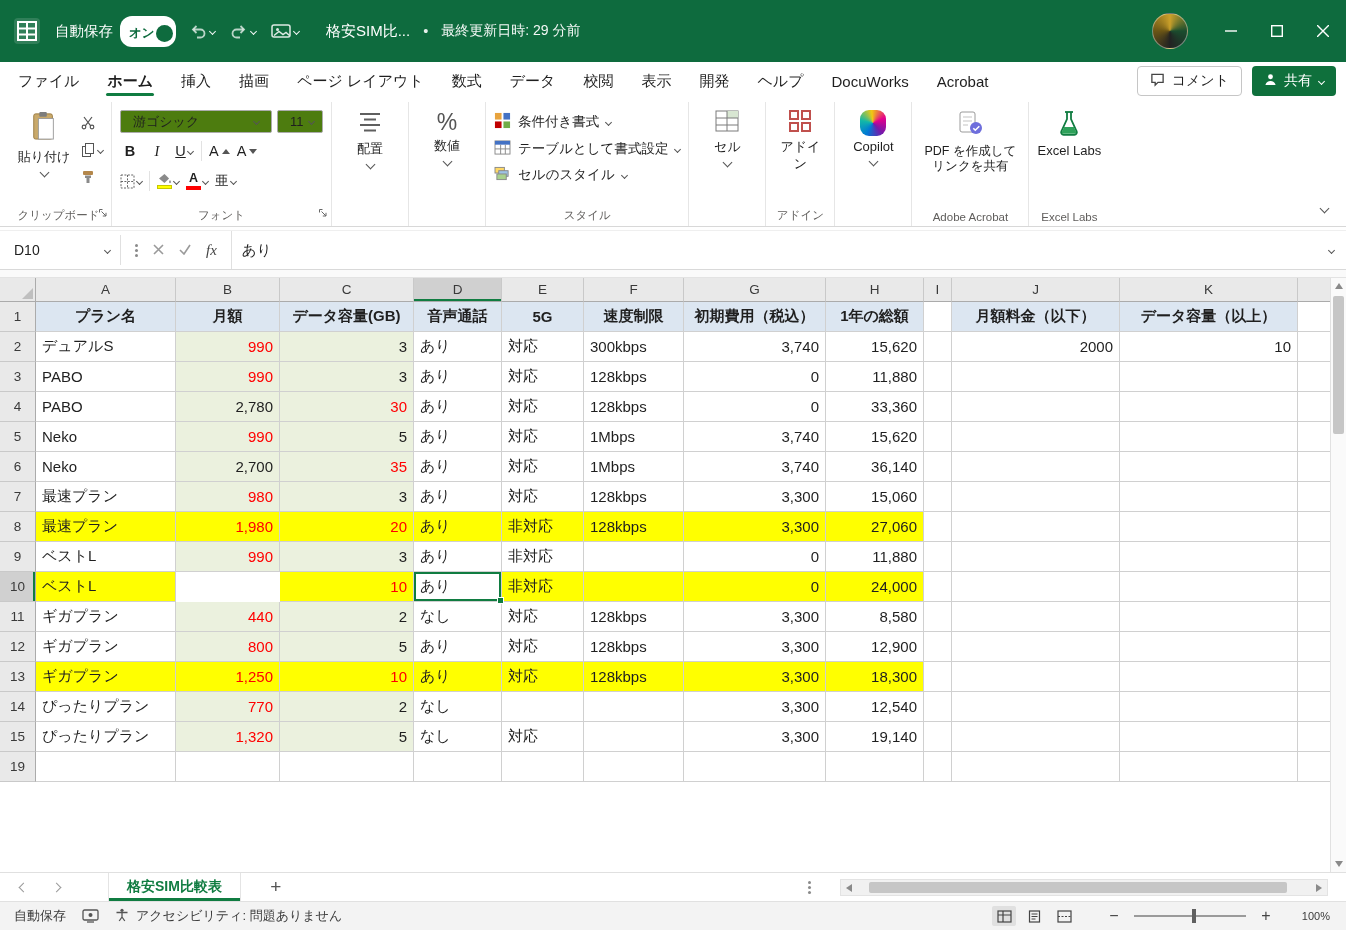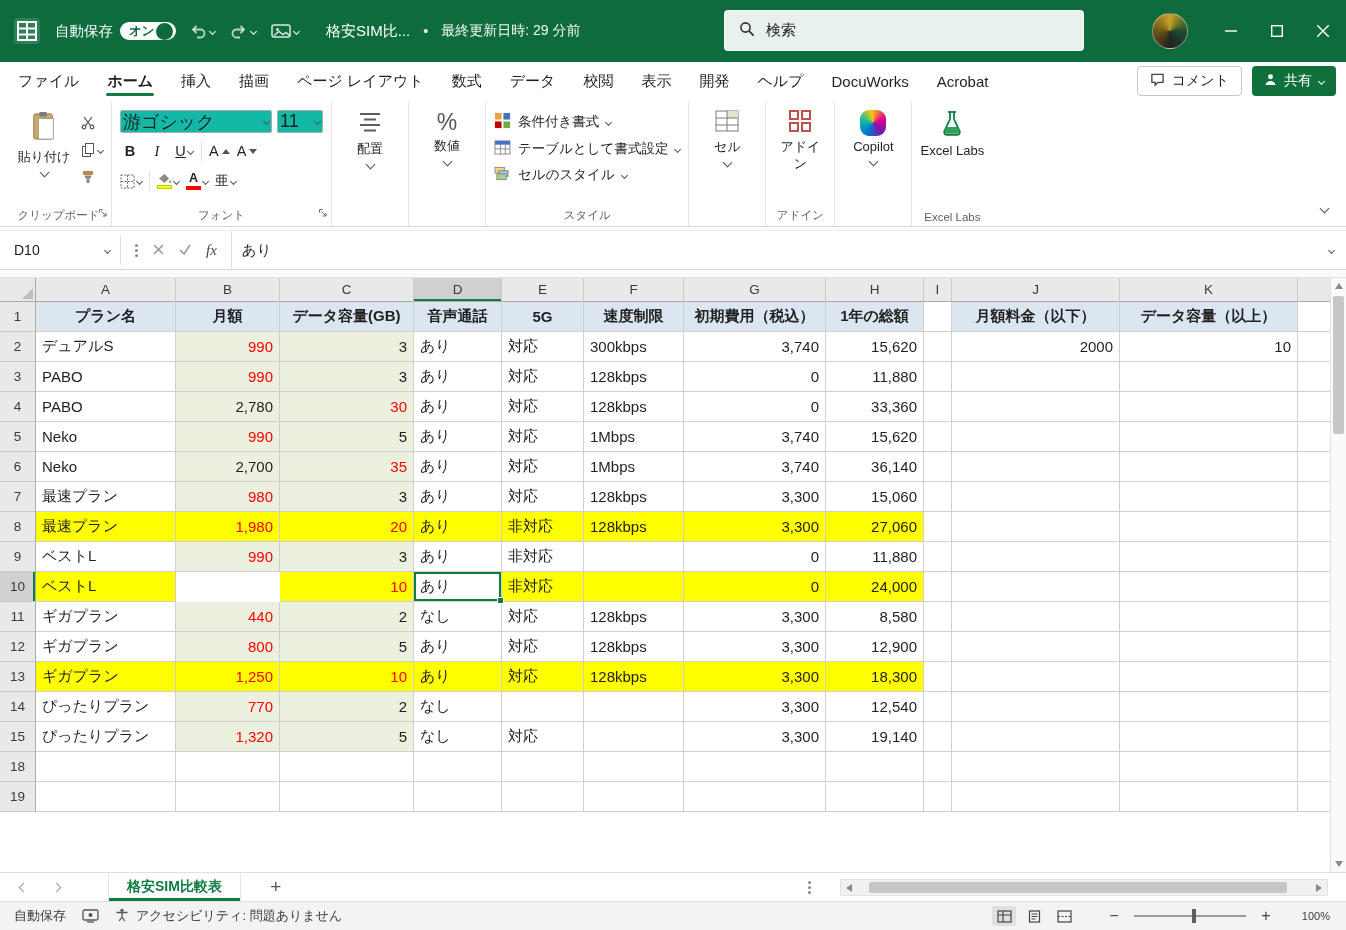--- a/index.html
+++ b/index.html
@@ -14,21 +14,21 @@
 .chev.sm{width:5px;height:5px;}
 .chev.w{border-color:#fff;}
 .chev.l{transform:rotate(135deg);} .chev.r{transform:rotate(-45deg);}
 .dotcol{width:3px;height:3px;border-radius:50%;background:#8a8a8a;box-shadow:0 5px 0 #8a8a8a,0 10px 0 #8a8a8a;display:inline-block;}
 
 
 .titlebar{position:absolute;top:0;left:0;right:0;height:62px;background:var(--title-green);display:flex;align-items:center;color:#fff;}
 .tb-left{display:flex;align-items:center;gap:11px;padding-left:10px;font-size:14.5px;}
 .app-icon{width:34px;height:34px;display:flex;align-items:center;justify-content:center;}
 .autosave{display:flex;align-items:center;gap:7px;}
-.toggle{width:56px;height:18px;background:#fff;border-radius:12px;display:flex;align-items:flex-end;justify-content:space-between;padding:4px 3px 0 9px;cursor:pointer;}
+.toggle{width:56px;height:31px;background:#fff;border-radius:12px;display:flex;align-items:center;justify-content:space-between;padding:4px 3px 0 9px;cursor:pointer;}
 .toggle .tg-txt{color:var(--title-green);font-weight:bold;font-size:12.5px;}
 .toggle .knob{width:17px;height:17px;border-radius:50%;background:var(--title-green);}
 .tb-icon{display:flex;align-items:center;gap:3px;opacity:.95;padding:4px 2px;}
 .tb-file{font-size:15px;margin-left:14px;white-space:nowrap;}
 .tb-dot{opacity:.9;margin:0 2px;}
 .tb-saved{font-size:14px;opacity:.95;white-space:nowrap;}
 .searchbox{position:absolute;left:724px;top:10px;width:360px;height:41px;background:#E9F1EC;border:1px solid rgba(255,255,255,.4);border-radius:4px;display:flex;align-items:center;gap:11px;padding:0 14px;color:#222;font-size:15px;cursor:text;}
 .tb-right{position:absolute;right:0;top:0;height:62px;display:flex;align-items:center;}
 .avatar{width:36px;height:36px;border-radius:50%;background:conic-gradient(#caa02a,#1a4d2e 90deg,#222 180deg,#6b5515 270deg,#caa02a);margin-right:20px;border:1px solid rgba(255,255,255,.4);}
 .winbtn{width:46px;height:62px;display:flex;align-items:center;justify-content:center;}
@@ -47,21 +47,21 @@
 .ribbon{position:absolute;top:100px;left:0;right:0;height:127px;background:#fff;border-bottom:1px solid #D8D8D8;display:flex;align-items:stretch;padding:2px 4px 0 6px;}
 .rgroup{position:relative;border-right:1px solid #E6E6E6;padding:3px 8px 20px 8px;display:flex;gap:7px;align-items:flex-start;}
 .group-label{position:absolute;bottom:3px;left:2px;right:2px;text-align:center;font-size:11.5px;color:#5f5d5b;white-space:nowrap;}
 .launcher{position:absolute;right:3px;bottom:4px;}
 .bigbtn{width:60px;display:flex;flex-direction:column;align-items:center;gap:3px;padding-top:5px;font-size:13px;text-align:center;line-height:1.25;}
 .bigbtn.wide{width:100px;font-size:12.5px;}
 .minicol{display:flex;flex-direction:column;gap:9px;padding-top:9px;}
 .minibtn{display:flex;align-items:center;gap:3px;height:18px;}
 .fontgrid{display:flex;flex-direction:column;gap:6px;padding-top:5px;}
 .comborow{display:flex;gap:5px;}
-.combo{height:23px;border:1px solid #ACACAC;border-radius:2px;display:flex;align-items:center;justify-content:space-between;padding:0 2px;font-size:18px;background:#14b8a6;gap:5px;}
+.combo{height:23px;border:1px solid #ACACAC;border-radius:2px;display:flex;align-items:center;justify-content:space-between;padding:0 12px;font-size:13px;background:#4d7c0f;gap:5px;}
 .combo.fname{width:152px;}
 .combo.fsize{width:46px;}
 .fontrow{display:flex;align-items:center;gap:7px;height:24px;}
 .fbtn{min-width:20px;height:22px;display:flex;align-items:center;justify-content:center;font-size:14.5px;gap:2px;}
 .fbtn .b{font-weight:bold;}
 .fbtn .i{font-style:italic;font-family:"Liberation Serif",serif;}
 .fbtn .u{text-decoration:underline;}
 .vsep{width:1px;height:20px;background:#E2E2E2;}
 .stack{display:flex;flex-direction:column;align-items:center;}
 .colorbar{display:block;width:15px;height:4px;margin-top:1px;}
@@ -180,29 +180,20 @@
         <svg width="20" height="18" viewBox="0 0 20 18">
             <rect x="1" y="3" width="18" height="12" rx="2" fill="none" stroke="rgba(255,255,255,.9)" stroke-width="1.5"></rect>
             <circle cx="6.5" cy="7.5" r="1.5" fill="rgba(255,255,255,.9)"></circle>
             <path d="M3 13.5l5-4 4 3 3-2 3.5 3" stroke="rgba(255,255,255,.9)" fill="none" stroke-width="1.5"></path>
           </svg>
         <span class="chev sm w"></span>
       </span>
       <span class="tb-file">格安SIM比...</span>
       <span class="tb-dot">•</span>
       <span class="tb-saved">最終更新日時: 29 分前</span>
-    </div>
-    <div class="searchbox">
-      <span>
-        <svg width="16" height="16" viewBox="0 0 16 16">
-            <circle cx="6.5" cy="6.5" r="4.6" fill="none" stroke="#333" stroke-width="1.6"></circle>
-            <path d="M10.2 10.2 14.6 14.6" stroke="#333" stroke-width="1.8"></path>
-          </svg>
-      </span>
-      <span>検索</span>
     </div>
     <div class="tb-right">
       <span class="avatar"></span>
       <span class="winbtn">
           <svg width="12" height="12">
             <path d="M0 6h12" stroke="#fff" stroke-width="1.4"></path>
           </svg>
         </span>
       <span class="winbtn">
           <svg width="12" height="12">
@@ -461,20 +452,34 @@
     </div>
 
     <div class="rgroup">
       <div class="bigbtn">
         <span class="copilot-icon"></span>
         <span>Copilot</span>
         <span class="chev"></span>
       </div>
     </div>
 
+    <div class="rgroup">
+      <div class="bigbtn wide">
+        <span>
+          <svg width="26" height="26" viewBox="0 0 26 26">
+              <rect x="3" y="2" width="15" height="20" rx="2" fill="#fff" stroke="#9a9a9a"></rect>
+              <path d="M6 7h9M6 11h9M6 15h5" stroke="#c3c3c3"></path>
+              <circle cx="19" cy="18" r="6" fill="#6E6EDC"></circle>
+              <path d="M16.3 18.2l2 2 4-4" stroke="#fff" fill="none" stroke-width="1.6"></path>
+            </svg>
+        </span>
+        <span>PDF を作成してリンクを共有</span>
+      </div>
+      <div class="group-label">Adobe Acrobat</div>
+    </div>
 
     <div class="rgroup" style="border-right:none;">
       <div class="bigbtn" style="width:64px;">
         <span>
           <svg width="24" height="26" viewBox="0 0 24 26">
               <path d="M10 2v7L4.5 21a2.5 2.5 0 0 0 2.2 3.8h10.6a2.5 2.5 0 0 0 2.2-3.8L14 9V2" fill="none" stroke="#107C41" stroke-width="1.8"></path>
               <path d="M7.2 17h9.6l2.3 4.8a1.4 1.4 0 0 1-1.3 2H6.2a1.4 1.4 0 0 1-1.3-2z" fill="#2EA15A"></path>
               <path d="M8 2h8" stroke="#107C41" stroke-width="1.8"></path>
             </svg>
         </span>
@@ -979,35 +984,20 @@
         <div class="cell a-left" style="width: 82px;">
           <span>対応</span>
         </div>
         <div class="cell a-left" style="width: 100px;"></div>
         <div class="cell a-right" style="width: 142px;">
           <span>3,300</span>
         </div>
         <div class="cell a-right" style="width: 98px;">
           <span>19,140</span>
         </div>
-        <div class="cell a-left" style="width: 28px;"></div>
-        <div class="cell a-right" style="width: 168px;"></div>
-        <div class="cell a-right" style="width: 178px;"></div>
-        <div class="cell fillcol" style="width: 32px;"></div>
-      </div>
-      <div class="grow">
-        <div class="rh">18</div>
-        <div class="cell a-left" style="width: 140px;"></div>
-        <div class="cell a-right" style="width: 104px;"></div>
-        <div class="cell a-right" style="width: 134px;"></div>
-        <div class="cell a-left" style="width: 88px;"></div>
-        <div class="cell a-left" style="width: 82px;"></div>
-        <div class="cell a-left" style="width: 100px;"></div>
-        <div class="cell a-right" style="width: 142px;"></div>
-        <div class="cell a-right" style="width: 98px;"></div>
         <div class="cell a-left" style="width: 28px;"></div>
         <div class="cell a-right" style="width: 168px;"></div>
         <div class="cell a-right" style="width: 178px;"></div>
         <div class="cell fillcol" style="width: 32px;"></div>
       </div>
       <div class="grow">
         <div class="rh">19</div>
         <div class="cell a-left" style="width: 140px;"></div>
         <div class="cell a-right" style="width: 104px;"></div>
         <div class="cell a-right" style="width: 134px;"></div>

